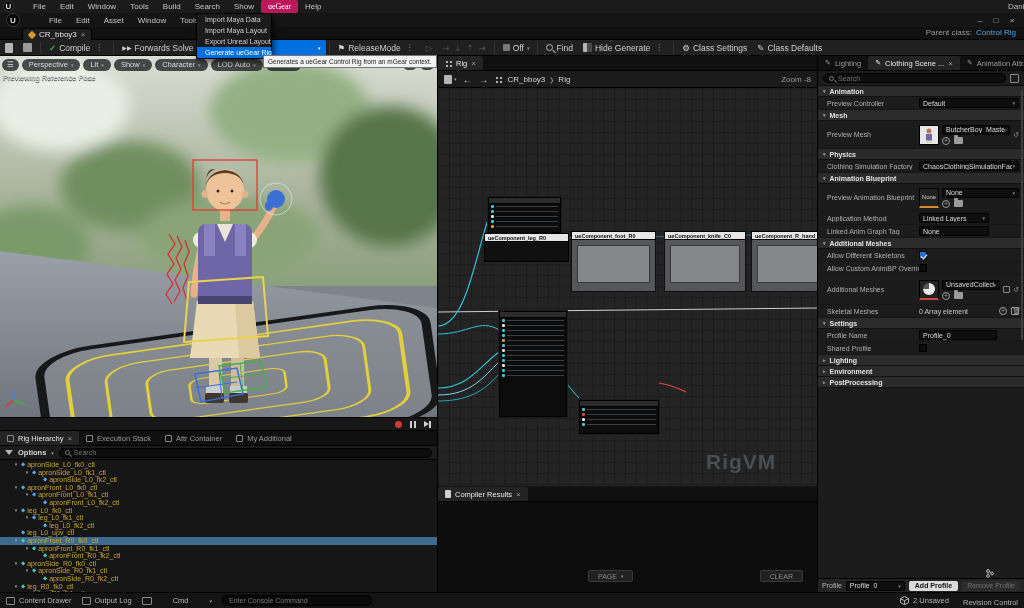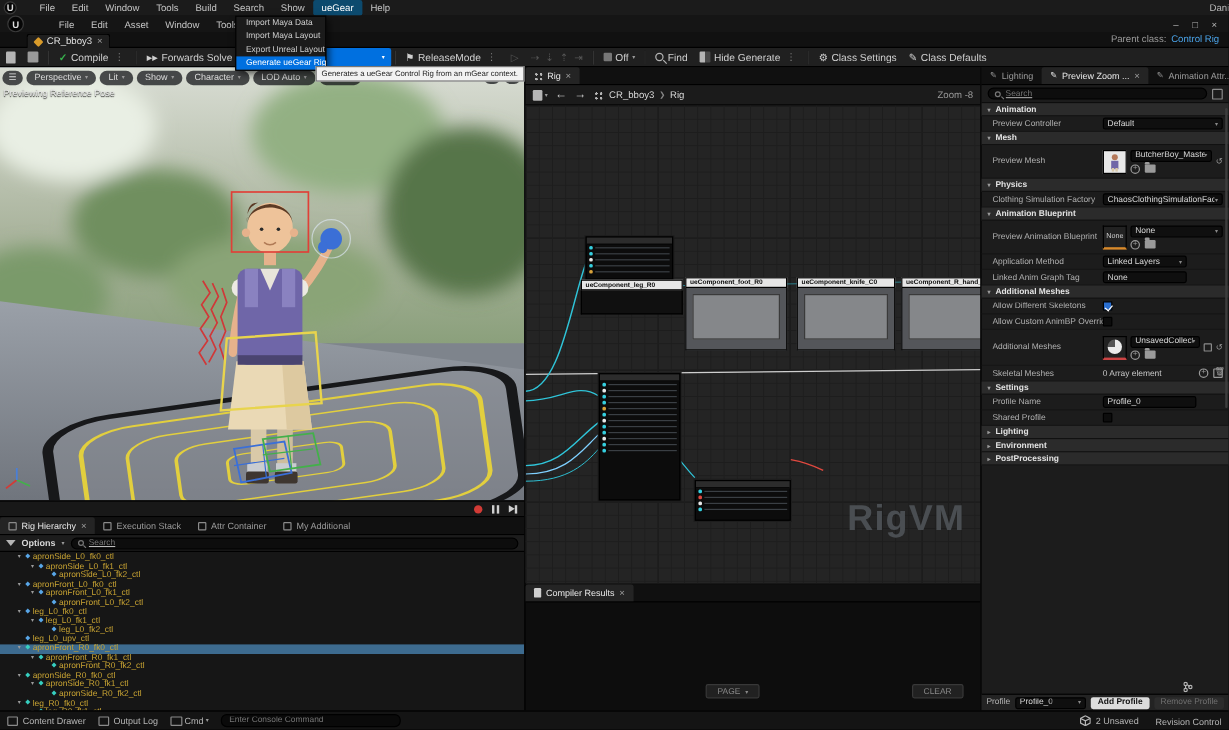--- a/index.html
+++ b/index.html
@@ -7,21 +7,21 @@
   #root { position:relative; width:1024px; height:608px; background:#141414; overflow:hidden; color:#c8c8c8; font-size:9px; }
   .abs { position:absolute; }
   .flex { display:flex; align-items:center; }
   :empty.hide-empty { display:none; }
 
   
   #tbar1 { left:0; top:0; width:1024px; height:13px; background:#1b1b1b; }
   #tbar2 { left:0; top:13px; width:1024px; height:14px; background:#151515; }
   #tabstrip { left:0; top:27px; width:1024px; height:13px; background:#111111; border-bottom:1px solid #000; }
   .menu-item { padding:0 7px; height:13px; display:flex; align-items:center; color:#c4c4c4; font-size:8px; }
-  .menu-item.active { background:#0c4a6e; color:#fff; border-radius:2px; }
+  .menu-item.active { background:#be185d; color:#fff; border-radius:2px;font-family:Liberation Serif, serif; }
   .ue-logo { border-radius:50%; background:#060606; border:1px solid #3a3a3a; color:#ddd; display:flex; align-items:center; justify-content:center; font-size:8px; font-weight:bold; }
   .winbtn { width:16px; height:12px; display:flex; align-items:center; justify-content:center; color:#b5b5b5; font-size:8px; }
   #asset-tab { left:22px; top:1px; height:12px; background:#1f1f1f; border:1px solid #000; border-bottom:none; border-radius:3px 3px 0 0; display:flex; align-items:center; gap:4px; padding:0 6px; color:#e0e0e0; font-size:8px;}
   .dot-ico { width:6px; height:6px; background:#d99b2a; border-radius:1px; transform:rotate(45deg); }
   .close-x { color:#9a9a9a; font-size:8px; }
 
   
   #toolbar { left:0; top:40px; width:1024px; height:16px; background:#202020; border-bottom:1px solid #000; display:flex; align-items:center; }
   .tb-btn { display:flex; align-items:center; gap:3px; padding:0 5px; height:16px; color:#cfcfcf; font-size:8.5px; white-space:nowrap; }
   .tb-sep { width:1px; height:12px; background:#000; border-right:1px solid #333; margin:0 3px; }
@@ -98,21 +98,21 @@
   .gnode { position:absolute; }
   .gnode .ghead { height:9px; background:#e6e6e6; border:1px solid #000; display:flex; align-items:center; padding:0 3px; color:#0a0a0a; font-size:5.5px; font-weight:bold; white-space:nowrap; overflow:hidden; }
   .gnode.slab .gbody { height:52px; background:#54565a; border:1px solid #101010; border-top:none; position:relative; }
   .gnode.slab .gbody::after { content:""; position:absolute; left:5px; top:5px; right:5px; bottom:8px; background:#85878a; border:1px solid #3a3a3a; }
   .gnode.dark .gbody { height:20px; background:#101010; border:1px solid #000; border-top:none; }
   .pinrow { height:5px; display:flex; align-items:center; gap:2px; padding:0 2px; }
   .pindot { width:2.5px; height:2.5px; border-radius:50%; background:#35d0e0; flex:none;}
   .pinbar { height:1.5px; background:#3a3f44; flex:1; }
   .darknode { position:absolute; background:#0c0c0c; border:1px solid #000; box-shadow:0 0 0 1px #1d1d1d; }
   .darknode .dnhead { height:6px; background:#2c2c2c; border-bottom:1px solid #000; }
-  #watermark { position:absolute; left:268px; top:328px; font-size:30px; font-weight:bold; color:#4a4e52; letter-spacing:1px; }
+  #watermark { position:absolute; left:268px; top:362px; font-size:21px; font-weight:bold; color:#4a4e52; letter-spacing:1px; }
   #zoom-label { margin-left:auto; color:#9a9a9a; font-size:8px; }
 
   
   #compiler { left:437px; top:487px; width:380px; height:105px; border-left:1px solid #000; background:#0d0d0d; }
   .ghost-btn { position:absolute; background:#212121; border:1px solid #383838; color:#8a8a8a; font-size:7px; padding:1.5px 9px; border-radius:2px; display:flex; gap:4px; align-items:center;}
 
   
   #details { left:817px; top:56px; width:207px; height:536px; border-left:1px solid #000; background:#1c1c1c; }
   #d-search { height:15px; display:flex; align-items:center; gap:4px; padding:0 5px; background:#1c1c1c; border-bottom:1px solid #0d0d0d;}
   .sec { height:11px; background:#2b2b2b; border-bottom:1px solid #111; display:flex; align-items:center; gap:4px; padding:0 5px; color:#e2e2e2; font-weight:bold; font-size:7px; }
@@ -761,21 +761,21 @@
     <div class="ptabs">
 
         <div class="ptab">
           <span style="font-size:7px;">✎</span>
           <span>Lighting</span>
 
         </div>
 
         <div class="ptab active">
           <span style="font-size:7px;">✎</span>
-          <span>Preview Zoom ...</span>
+          <span>Clothing Scene ...</span>
           <span class="close-x hide-empty">×</span>
         </div>
 
         <div class="ptab">
           <span style="font-size:7px;">✎</span>
           <span>Animation Attr...</span>
 
         </div>
       </div>
     <div id="d-search">
@@ -944,21 +944,21 @@
 
   <div id="statusbar" class="abs">
     <div class="flex" style="gap:4px;">
       <span class="sb-ico"></span>
       <span>Content Drawer</span>
     </div>
     <div class="flex" style="gap:4px;">
       <span class="sb-ico"></span>
       <span>Output Log</span>
     </div>
-    <div class="flex" style="gap:2px;">
+    <div class="flex" style="gap:21px;">
       <span class="sb-ico" style="width:10px;"></span>
       <span>Cmd</span>
         <span style="font-size:5px;color:#9a9a9a;">▾</span>
     </div>
     <div class="console">
       <input placeholder="Enter Console Command" style="">
     </div>
     <div class="flex" style="margin-left:auto;gap:14px;">
       <div class="flex" style="gap:4px;">
         <svg width="9" height="9">

